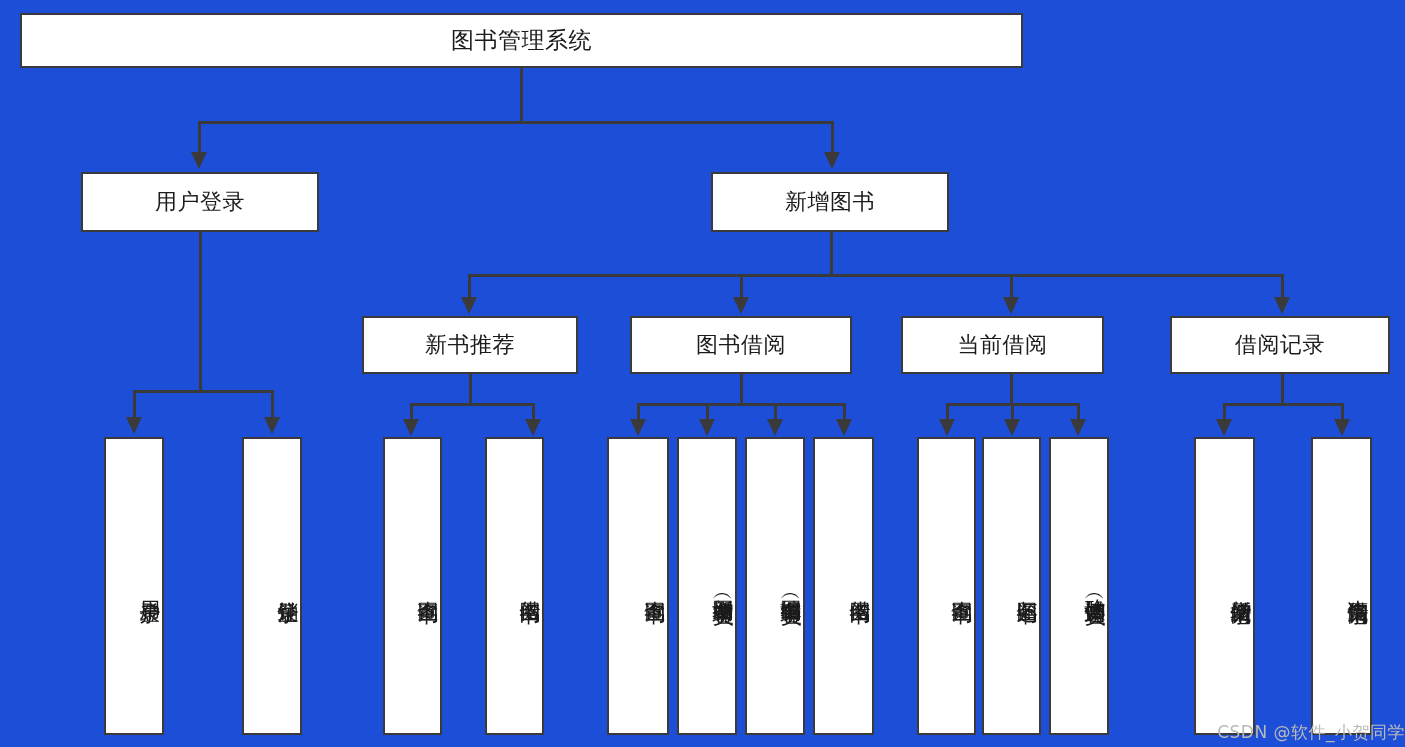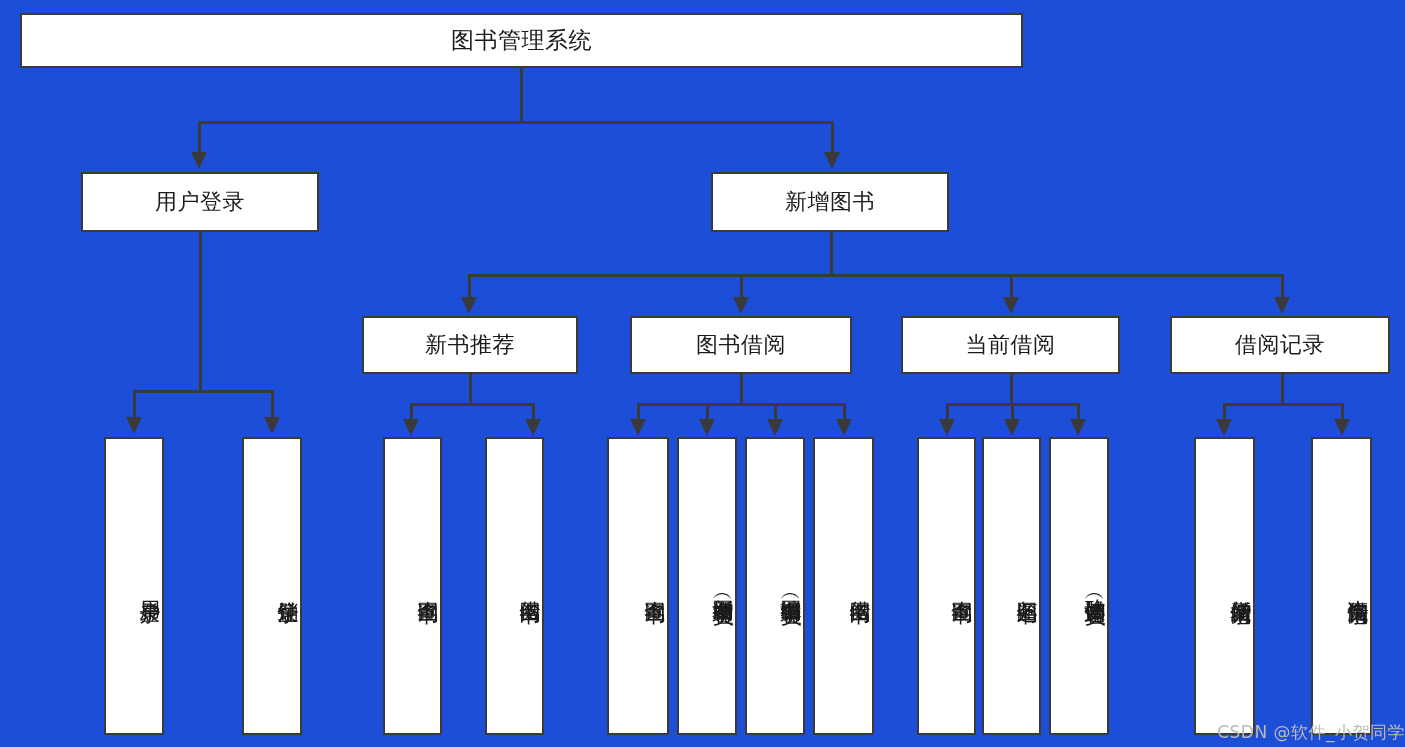--- a/index.html
+++ b/index.html
@@ -124,21 +124,21 @@
   <div class="arrow" style="left:1003px; top:297px;"></div>
   <div class="edge vline" style="left:1281px; top:274px; height:24px;"></div>
   <div class="arrow" style="left:1274px; top:297px;"></div>
 
   <div class="node h" style="left:630px; top:316px; width:222px; height:58px;">
     <span>图书借阅</span>
   </div>
   <div class="node h" style="left:362px; top:316px; width:216px; height:58px;">
     <span>新书推荐</span>
   </div>
-  <div class="node h" style="left:901px; top:316px; width:219px; height:58px;">
+  <div class="node h" style="left:901px; top:316px; width:203px; height:58px;">
     <span>当前借阅</span>
   </div>
   <div class="node h" style="left:1170px; top:316px; width:220px; height:58px;align-items:center;">
     <span>借阅记录</span>
   </div>
 
   <div class="edge vline" style="left:469px; top:374px; height:29px;"></div>
   <div class="edge hline" style="left:410px; top:403px; width:124px;"></div>
   <div class="edge vline" style="left:410px; top:403px; height:17px;"></div>
   <div class="arrow" style="left:403px; top:419px;"></div>

